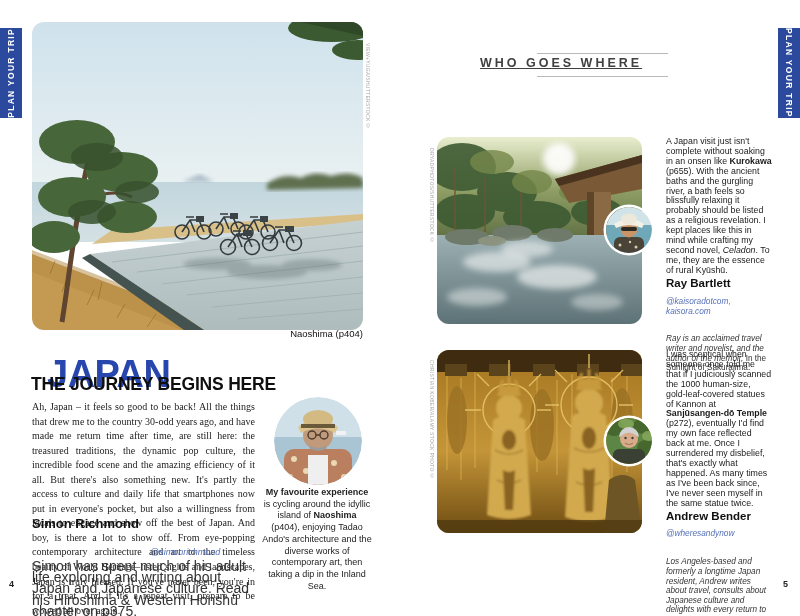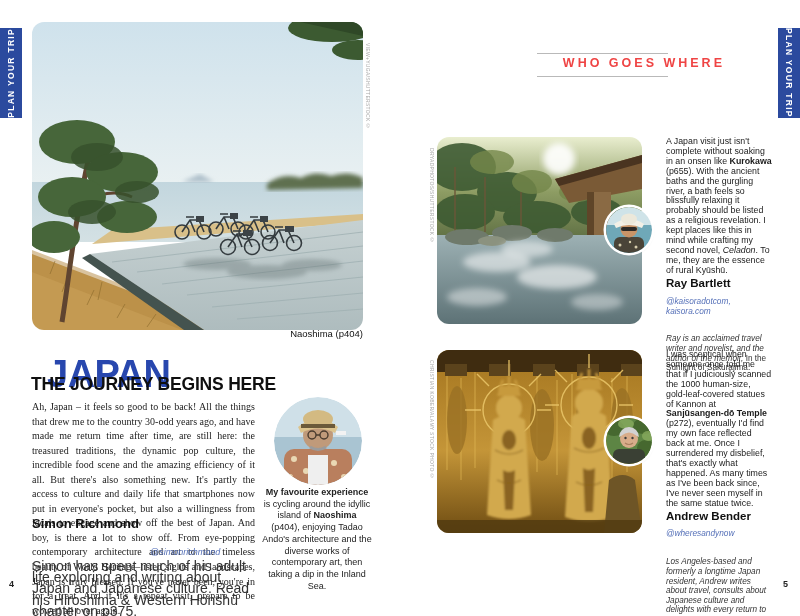--- a/index.html
+++ b/index.html
@@ -41,22 +41,22 @@
   .bio-lg{position:absolute;left:32px;top:561px;width:230px;font-size:14px;line-height:11.2px;
           color:#333;}
   .pagenum{position:absolute;top:579px;font-size:9px;font-weight:bold;color:#222;}
   .pagenum-left{left:9px;}
   .pagenum-right{left:783px;}
 
   
   .rule{position:absolute;left:537px;width:131px;height:1px;background:#b9b9b9;}
   .rule-top{top:53px;}
   .rule-bottom{top:76px;}
-  .who-header{position:absolute;left:480px;top:56px;width:245px;text-align:right;
-              font-size:12.5px;font-weight:bold;letter-spacing:3px;color:#ef4444;}
+  .who-header{position:absolute;left:480px;top:56px;width:245px;text-align:left;
+              font-size:12.5px;font-weight:bold;letter-spacing:3px;color:#404040;text-decoration:underline;}
   .intro{position:absolute;left:470px;top:86px;width:265px;text-align:center;
          font-size:11px;line-height:14.5px;color:#1a1a1a;}
   .col{position:absolute;left:666px;width:106px;font-size:8.8px;line-height:9.9px;color:#1a1a1a;}
   .col-1{top:137px;}
   .col-2{top:350px;}
   .col p{margin:0;}
   .col .author{margin-top:3px;font-size:11.5px;font-weight:bold;color:#111;}
   .col .handle-sm{font-size:8.3px;margin-top:8px;}
   .col .bio{font-size:8.2px;line-height:9.6px;font-style:italic;color:#333;margin-top:18px;}
   .bold-run{font-weight:bold;}

